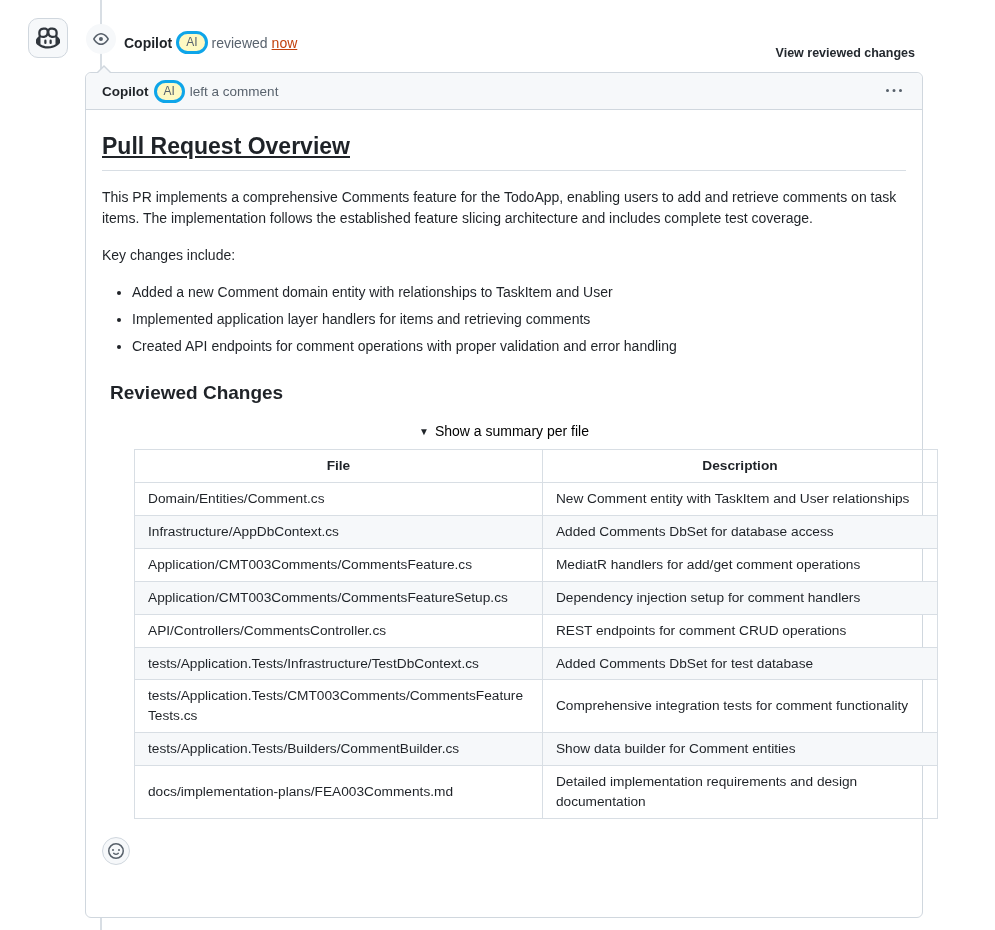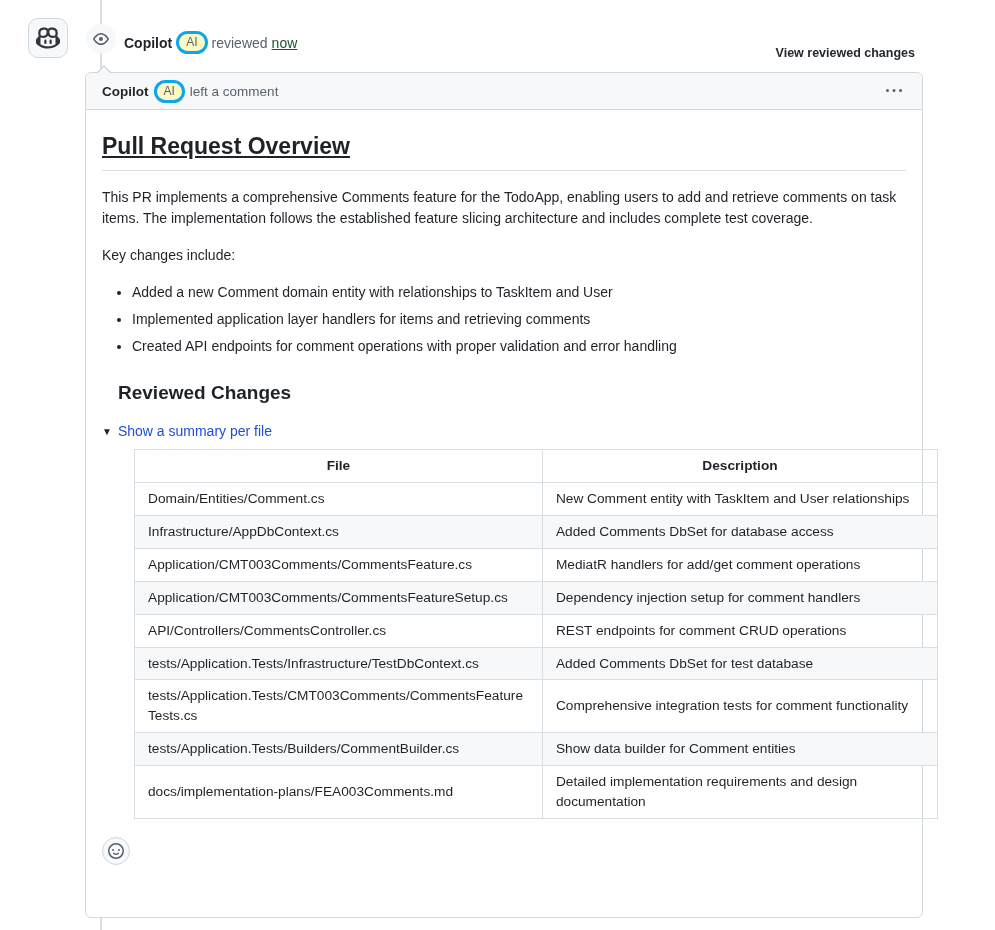--- a/index.html
+++ b/index.html
@@ -57,21 +57,21 @@
     display: inline-block;
     border: 3px solid #0ea5e9;
     border-radius: 999px;
     padding: 0 7px;
     font-size: 12px;
     line-height: 17px;
     color: #59636e;
     font-weight: 400;
     background: #fef9c3;
   }
-  .time-link { color: #14532d; text-decoration: underline; cursor: pointer; }
+  .time-link { color: #c2410c; text-decoration: underline; cursor: pointer; }
 
   .view-link {
     position: absolute; right: 80px; top: 46px;
     font-size: 12.5px; font-weight: 600;
     color: #24292f;
     cursor: pointer;
     z-index: 2;
   }
 
   
@@ -137,30 +137,31 @@
     border-bottom: 1px solid #d8dee4;
     text-decoration: underline;
   }
   .comment-body p { margin: 0 0 16px 0; }
   .comment-body ul {
     margin: 0 0 16px 0;
     padding-left: 30px;
   }
   .comment-body li { margin-bottom: 6px; }
   .comment-body h3 {
-    margin: 22px 0 14px 16px;
+    margin: 22px 0 14px 8px;
     font-size: 19px;
     font-weight: 700;
   }
 
   summary.file-summary {
     cursor: pointer;
     list-style: none;
     margin-bottom: 7px;
-    color: #1d4ed8;
+    color: #000000;
+    text-align: center;
   }
   summary.file-summary::-webkit-details-marker { display: none; }
   summary.file-summary::before {
     content: "▼";
     font-size: 10px;
     margin-right: 6px;
     position: relative; top: -1px;
     color: #1f2328;
   }
 

